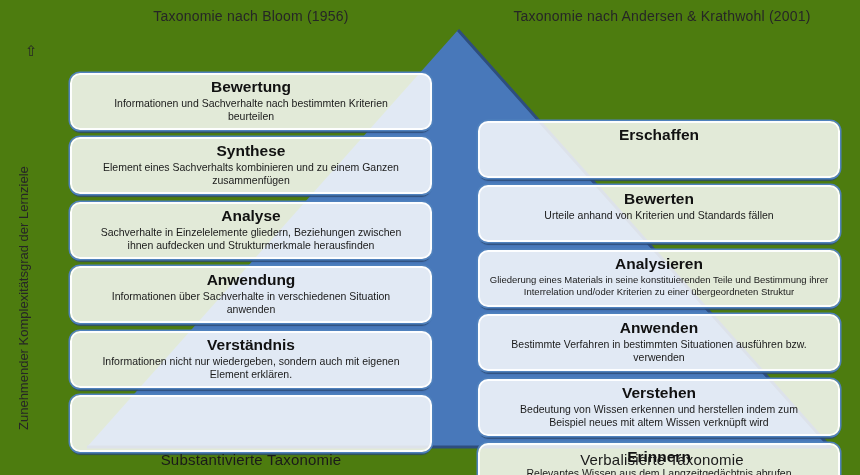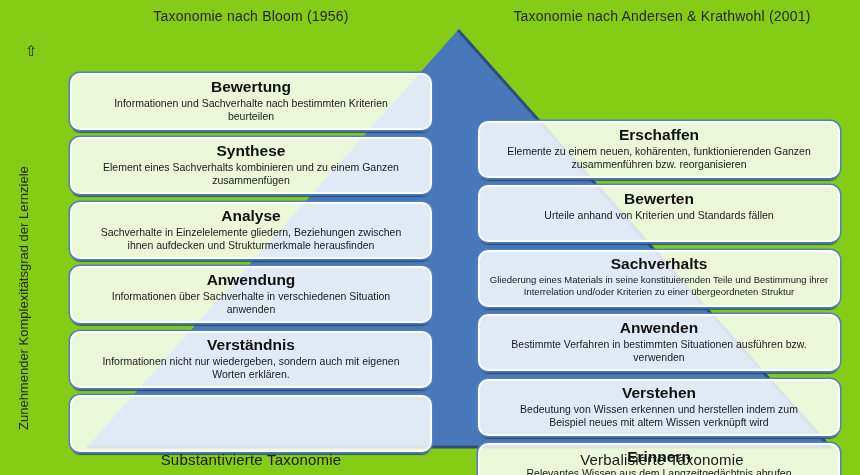--- a/index.html
+++ b/index.html
@@ -3,21 +3,21 @@
 <meta charset="utf-8">
 <style>
   * { margin: 0; padding: 0; box-sizing: border-box; }
   html, body { background: #ffffff; }
   body { font-family: "Liberation Sans", "DejaVu Sans", sans-serif; }
 
   .stage {
     position: relative;
     width: 860px;
     height: 475px;
-    background: #84cc16;
+    background: #4d7c0f;
     overflow: hidden;
   }
 
   
   .header {
     position: absolute;
     top: 8px;
     font-size: 14px;
     color: #262626;
     text-align: center;
@@ -136,37 +136,36 @@
     <div class="box r3">
       <div class="box-title">Analyse</div>
       <div class="box-desc">Sachverhalte in Einzelelemente gliedern, Beziehungen zwischen ihnen aufdecken und Strukturmerkmale herausfinden</div>
     </div>
     <div class="box r4">
       <div class="box-title">Anwendung</div>
       <div class="box-desc">Informationen über Sachverhalte in verschiedenen Situation anwenden</div>
     </div>
     <div class="box r5">
       <div class="box-title">Verständnis</div>
-      <div class="box-desc">Informationen nicht nur wiedergeben, sondern auch mit eigenen Worten erklären.</div>
+      <div class="box-desc">Informationen nicht nur wiedergeben, sondern auch mit eigenen Element erklären.</div>
     </div>
     <div class="box r6">
     </div>
   </div>
 
   <div class="col col-right">
     <div class="box r1">
       <div class="box-title">Erschaffen</div>
-      <div class="box-desc">Elemente zu einem neuen, kohärenten, funktionierenden Ganzen zusammenführen bzw. reorganisieren</div>
     </div>
     <div class="box r2">
       <div class="box-title">Bewerten</div>
       <div class="box-desc">Urteile anhand von Kriterien und Standards fällen</div>
     </div>
     <div class="box r3">
-      <div class="box-title">Sachverhalts</div>
+      <div class="box-title">Analysieren</div>
       <div class="box-desc small-desc">Gliederung eines Materials in seine konstituierenden Teile und Bestimmung ihrer Interrelation und/oder Kriterien zu einer übergeordneten Struktur</div>
     </div>
     <div class="box r4">
       <div class="box-title">Anwenden</div>
       <div class="box-desc">Bestimmte Verfahren in bestimmten Situationen ausführen bzw. verwenden</div>
     </div>
     <div class="box r5">
       <div class="box-title">Verstehen</div>
       <div class="box-desc">Bedeutung von Wissen erkennen und herstellen indem zum Beispiel neues mit altem Wissen verknüpft wird</div>
     </div>

